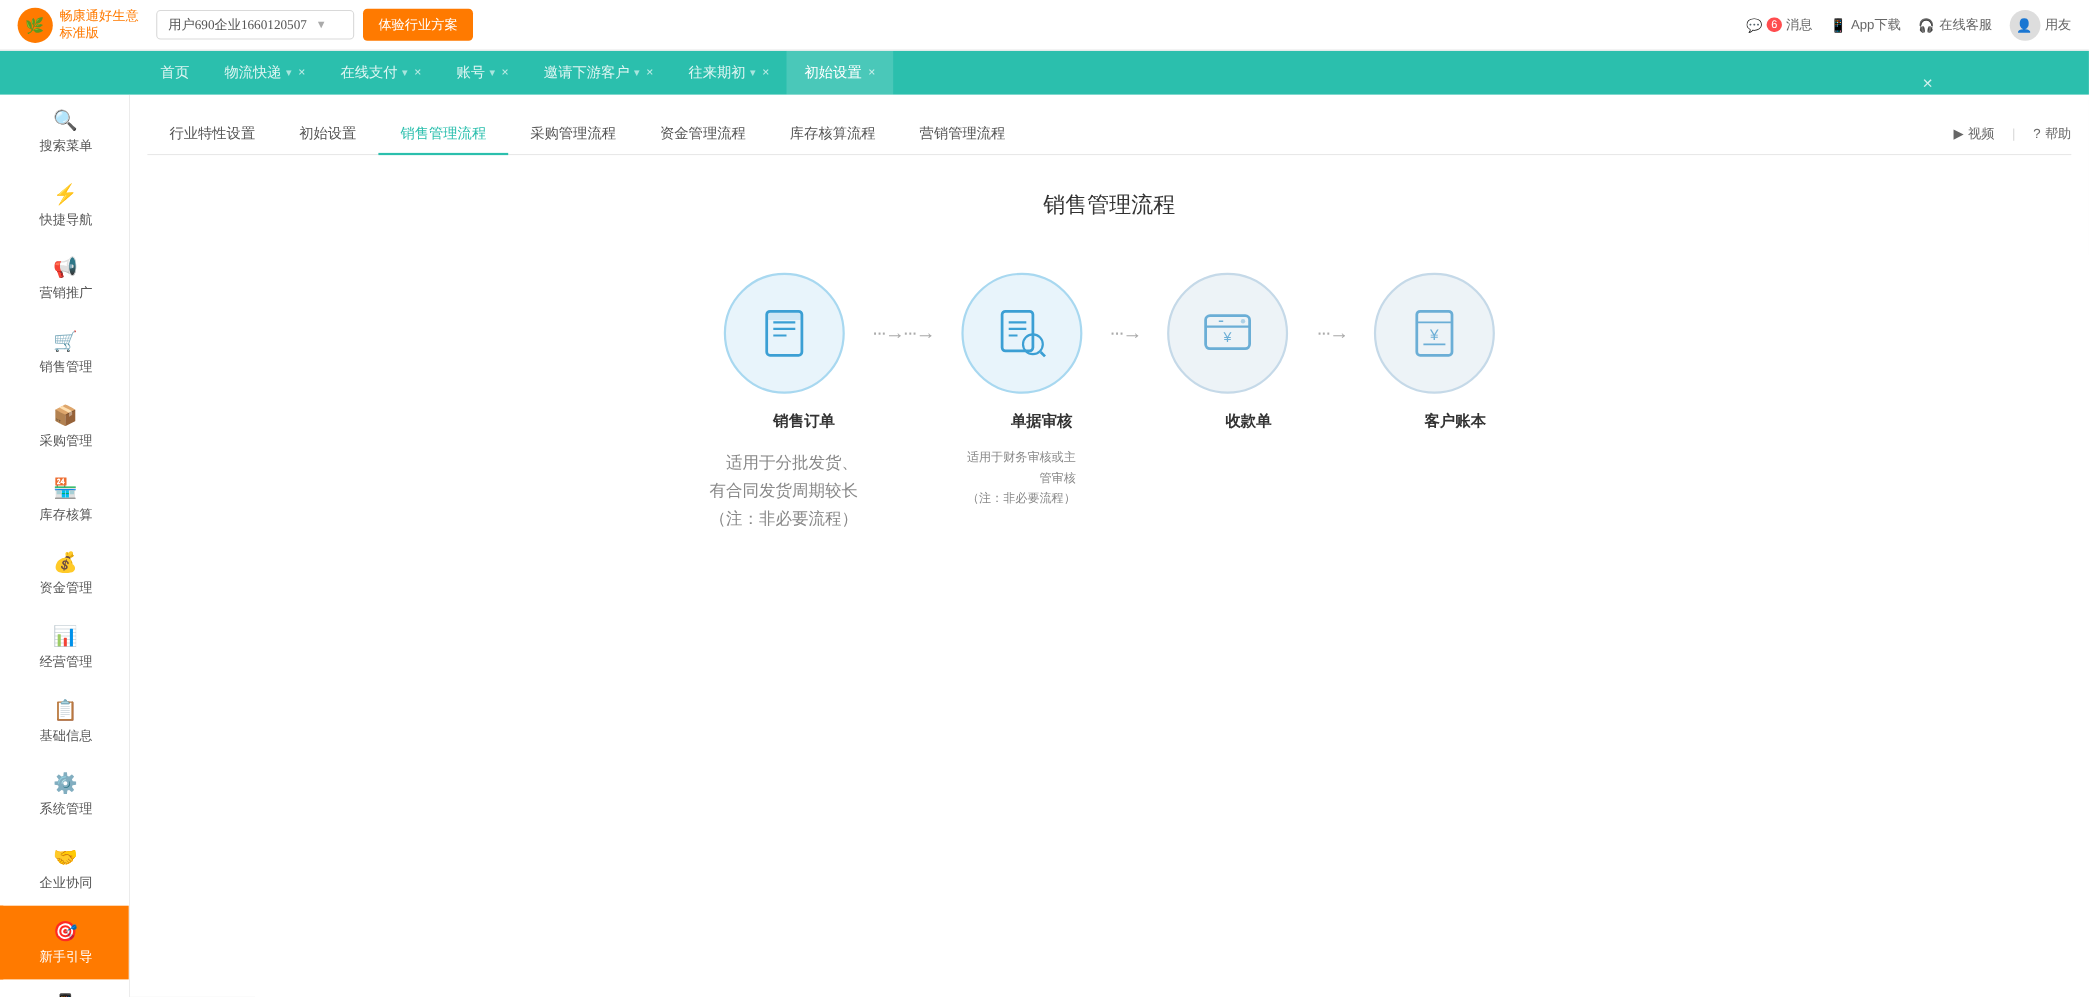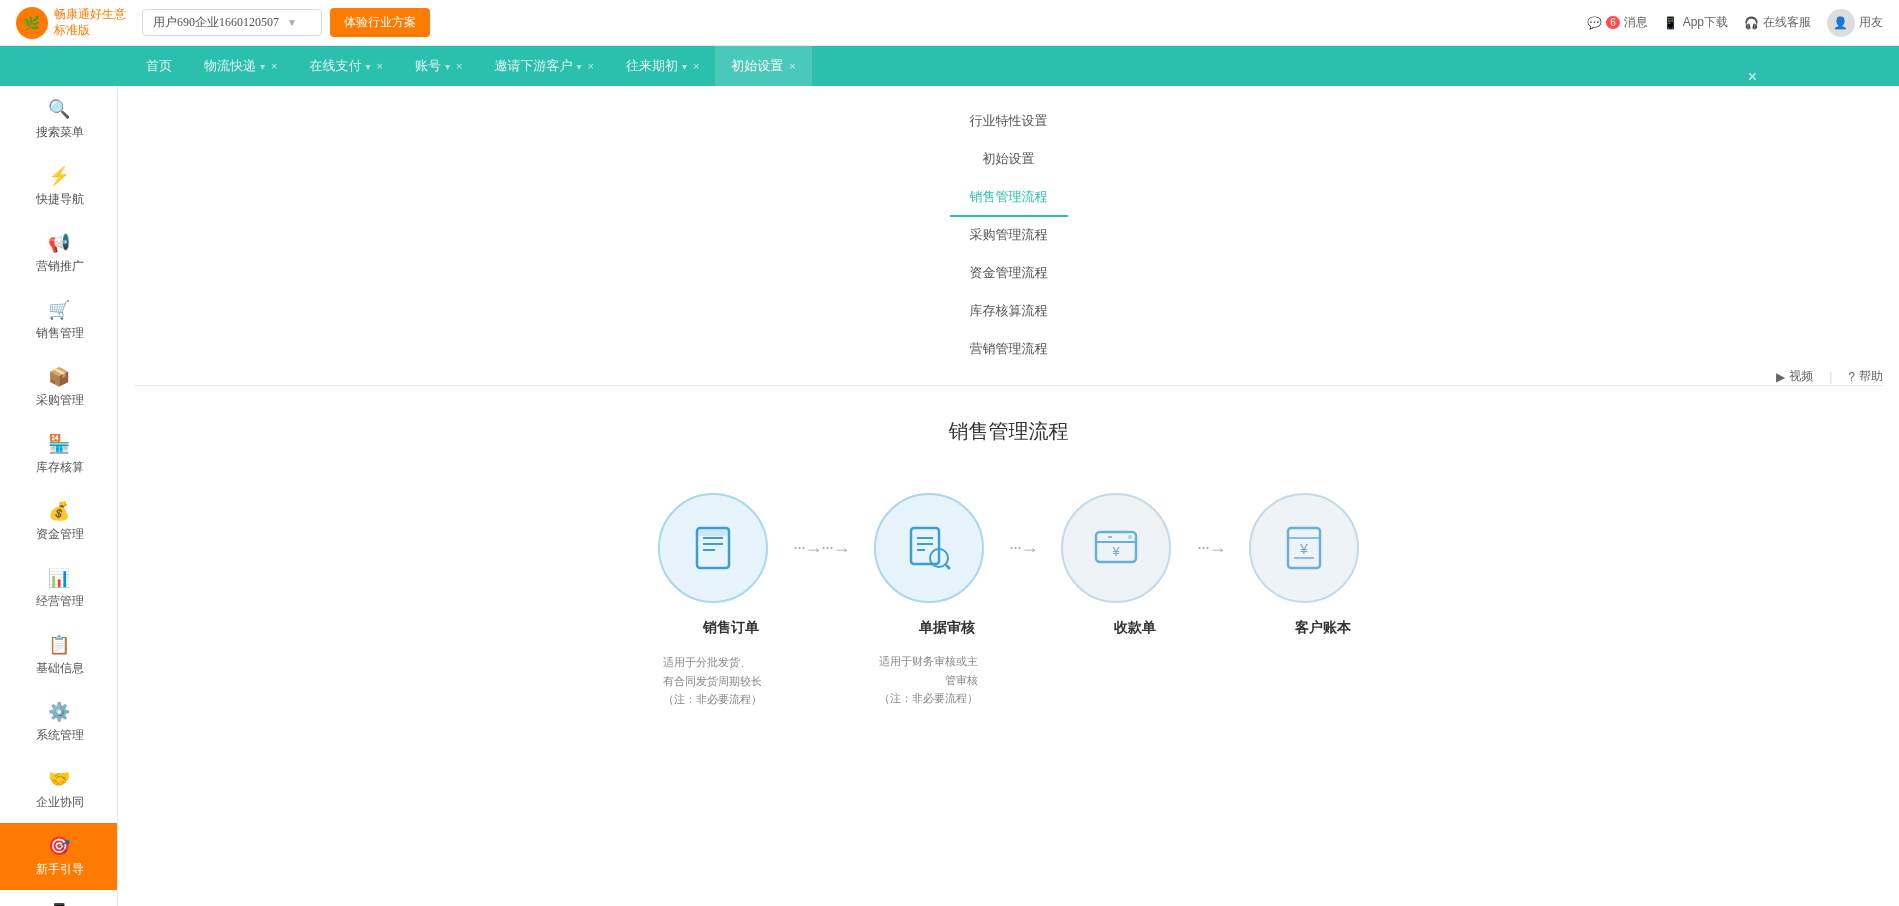--- a/index.html
+++ b/index.html
@@ -66,21 +66,21 @@
 
     
     .main-content {
       margin-left: 118px; margin-top: 86px; padding: 16px;
       background: #fff; min-height: calc(906px - 86px); overflow-y: auto;
     }
 
     
     .sub-tabs {
       display: flex; align-items: center; border-bottom: 1px solid #e8e8e8;
-      margin-bottom: 0; padding-bottom: 0; gap: 0; flex-direction: column;
+      margin-bottom: 0; padding-bottom: 0; gap: 0;
     }
     .sub-tab {
       padding: 10px 20px; cursor: pointer; color: #555; font-size: 13px;
       position: relative; white-space: nowrap;
     }
     .sub-tab.active { color: #2bbfad; }
     .sub-tab.active::after {
       content: ''; position: absolute; bottom: -1px; left: 0; right: 0;
       height: 2px; background: #2bbfad;
     }
@@ -294,21 +294,21 @@
       <div class="flow-circle">
         <svg width="52" height="52" viewBox="0 0 52 52" fill="none">
           <rect x="10" y="6" width="32" height="40" rx="3" stroke="#3b9fd4" stroke-width="2.5" fill="none"></rect>
           <line x1="16" y1="16" x2="36" y2="16" stroke="#3b9fd4" stroke-width="2"></line>
           <line x1="16" y1="22" x2="36" y2="22" stroke="#3b9fd4" stroke-width="2"></line>
           <line x1="16" y1="28" x2="28" y2="28" stroke="#3b9fd4" stroke-width="2"></line>
           <rect x="10" y="6" width="32" height="8" rx="2" fill="#3b9fd4" opacity="0.15"></rect>
         </svg>
       </div>
       <div class="flow-title">销售订单</div>
-      <div class="flow-desc" style="font-size:11px;color:#888;text-align:left;line-height:1.7;">
+      <div class="flow-desc" style="font-size:15px;color:#888;text-align:right;line-height:1.7;">
         适用于分批发货、<br>有合同发货周期较长<br>（注：非必要流程）
       </div>
     </div>
 
     <div class="flow-arrow">···→</div>
 
 
     <div class="flow-arrow">···→</div>
 
     <div class="flow-item">

